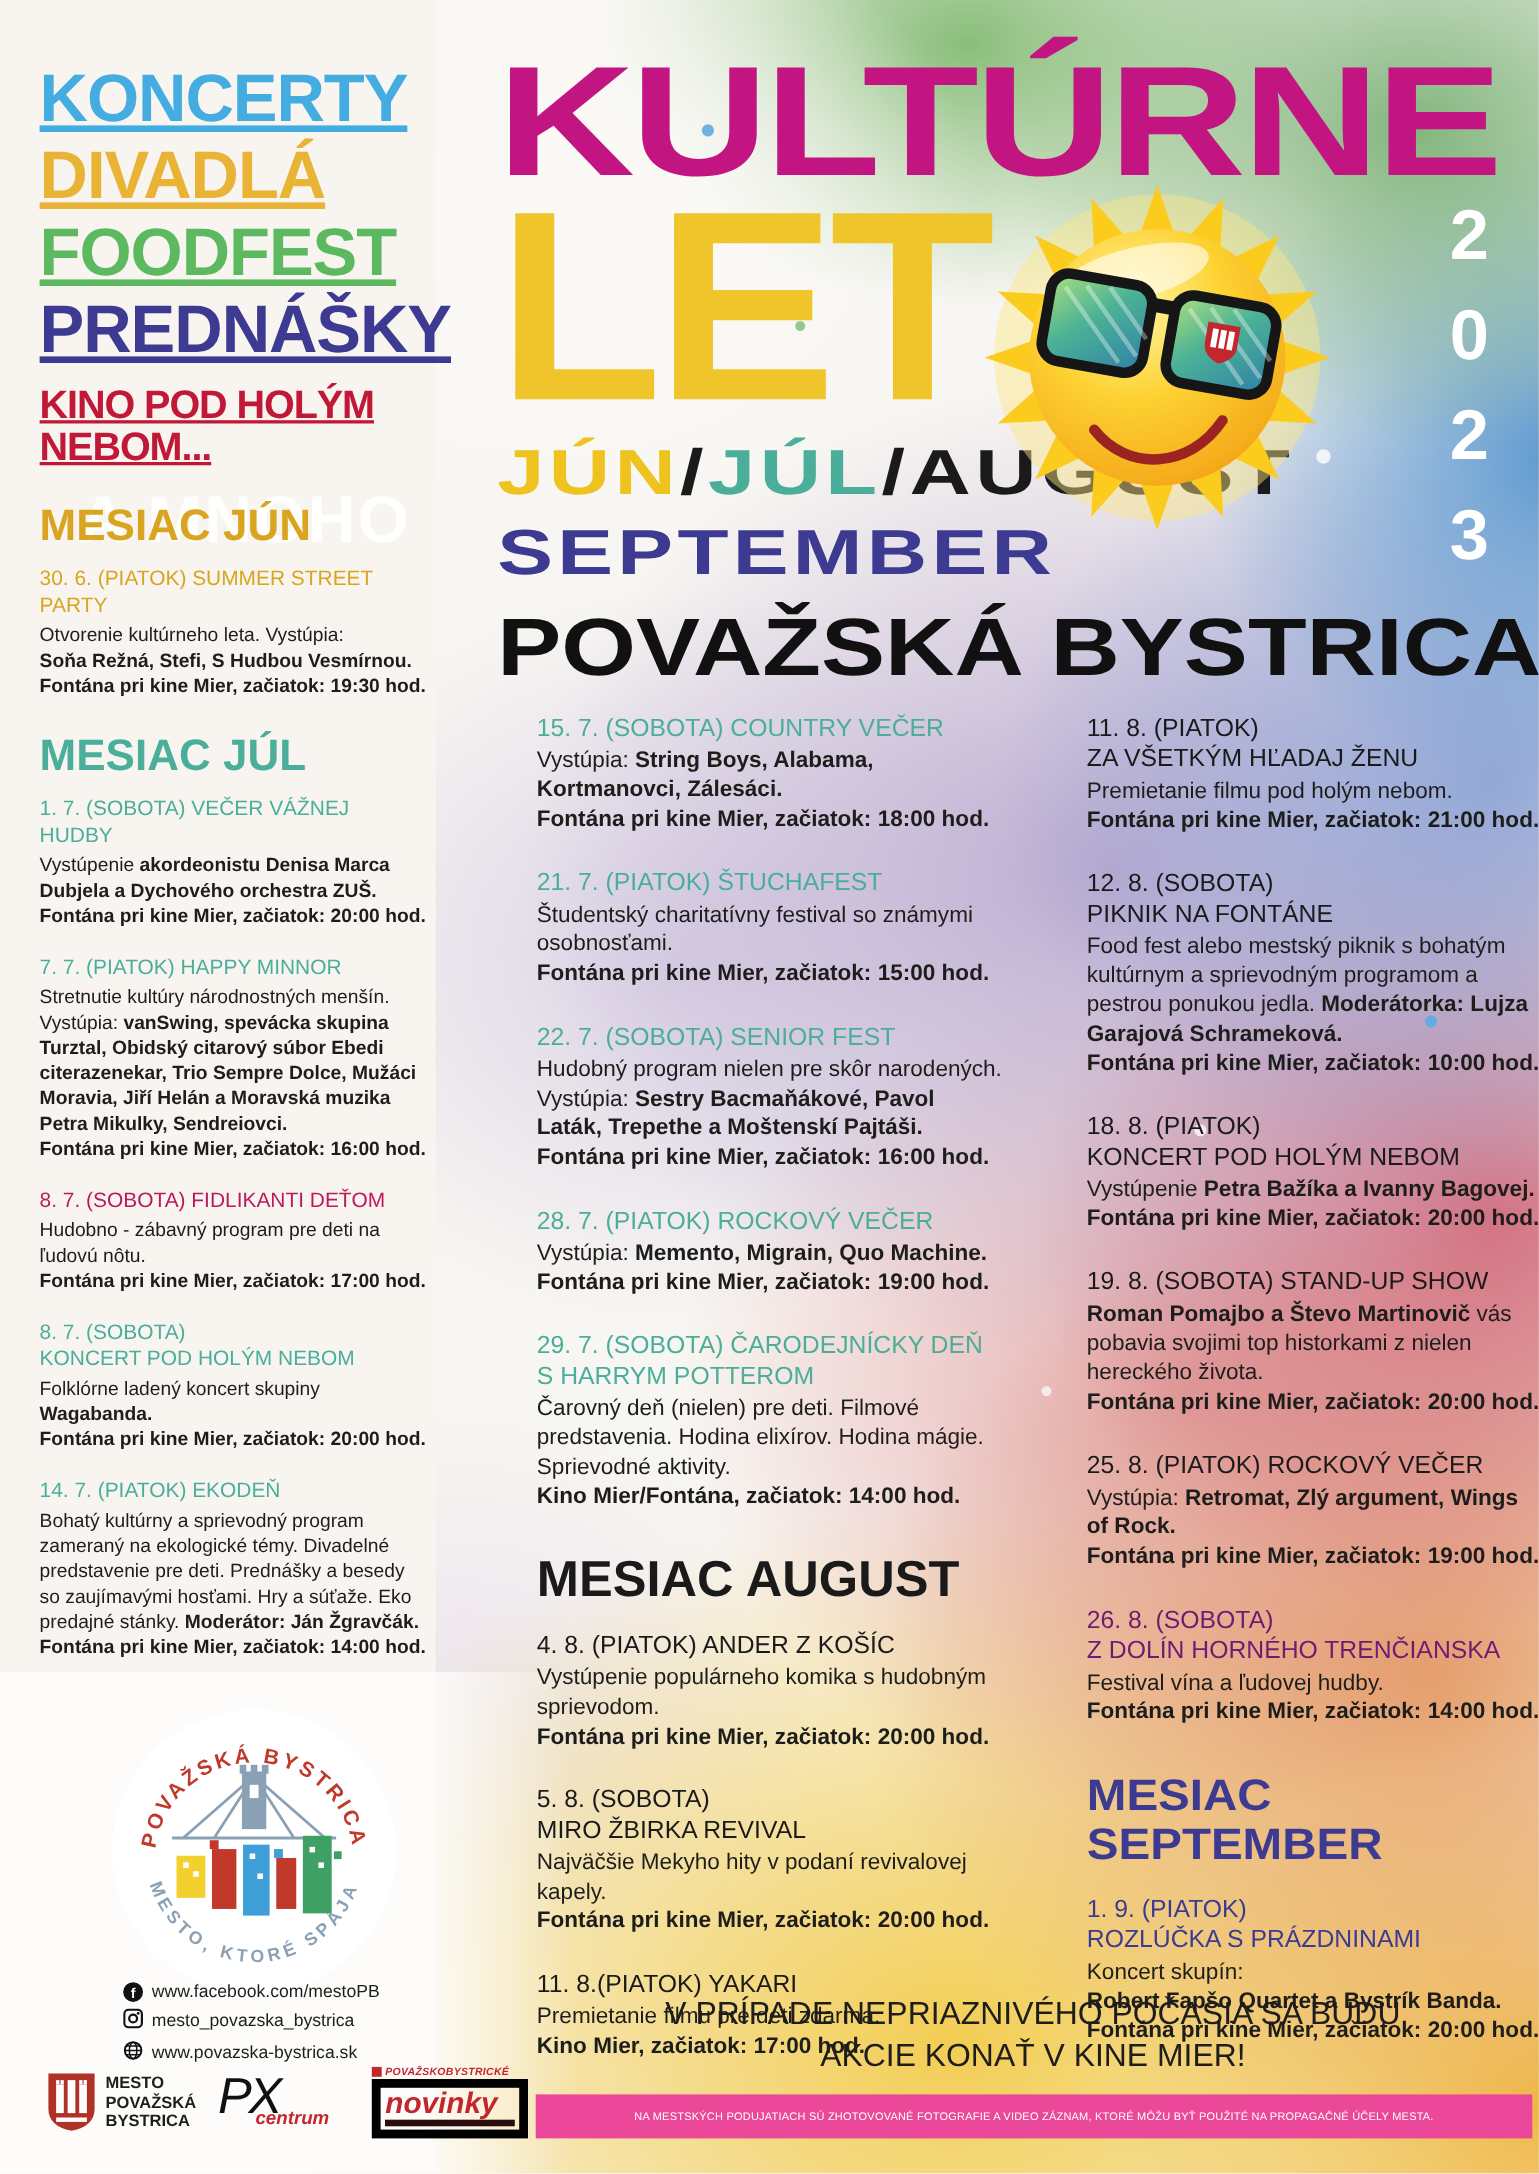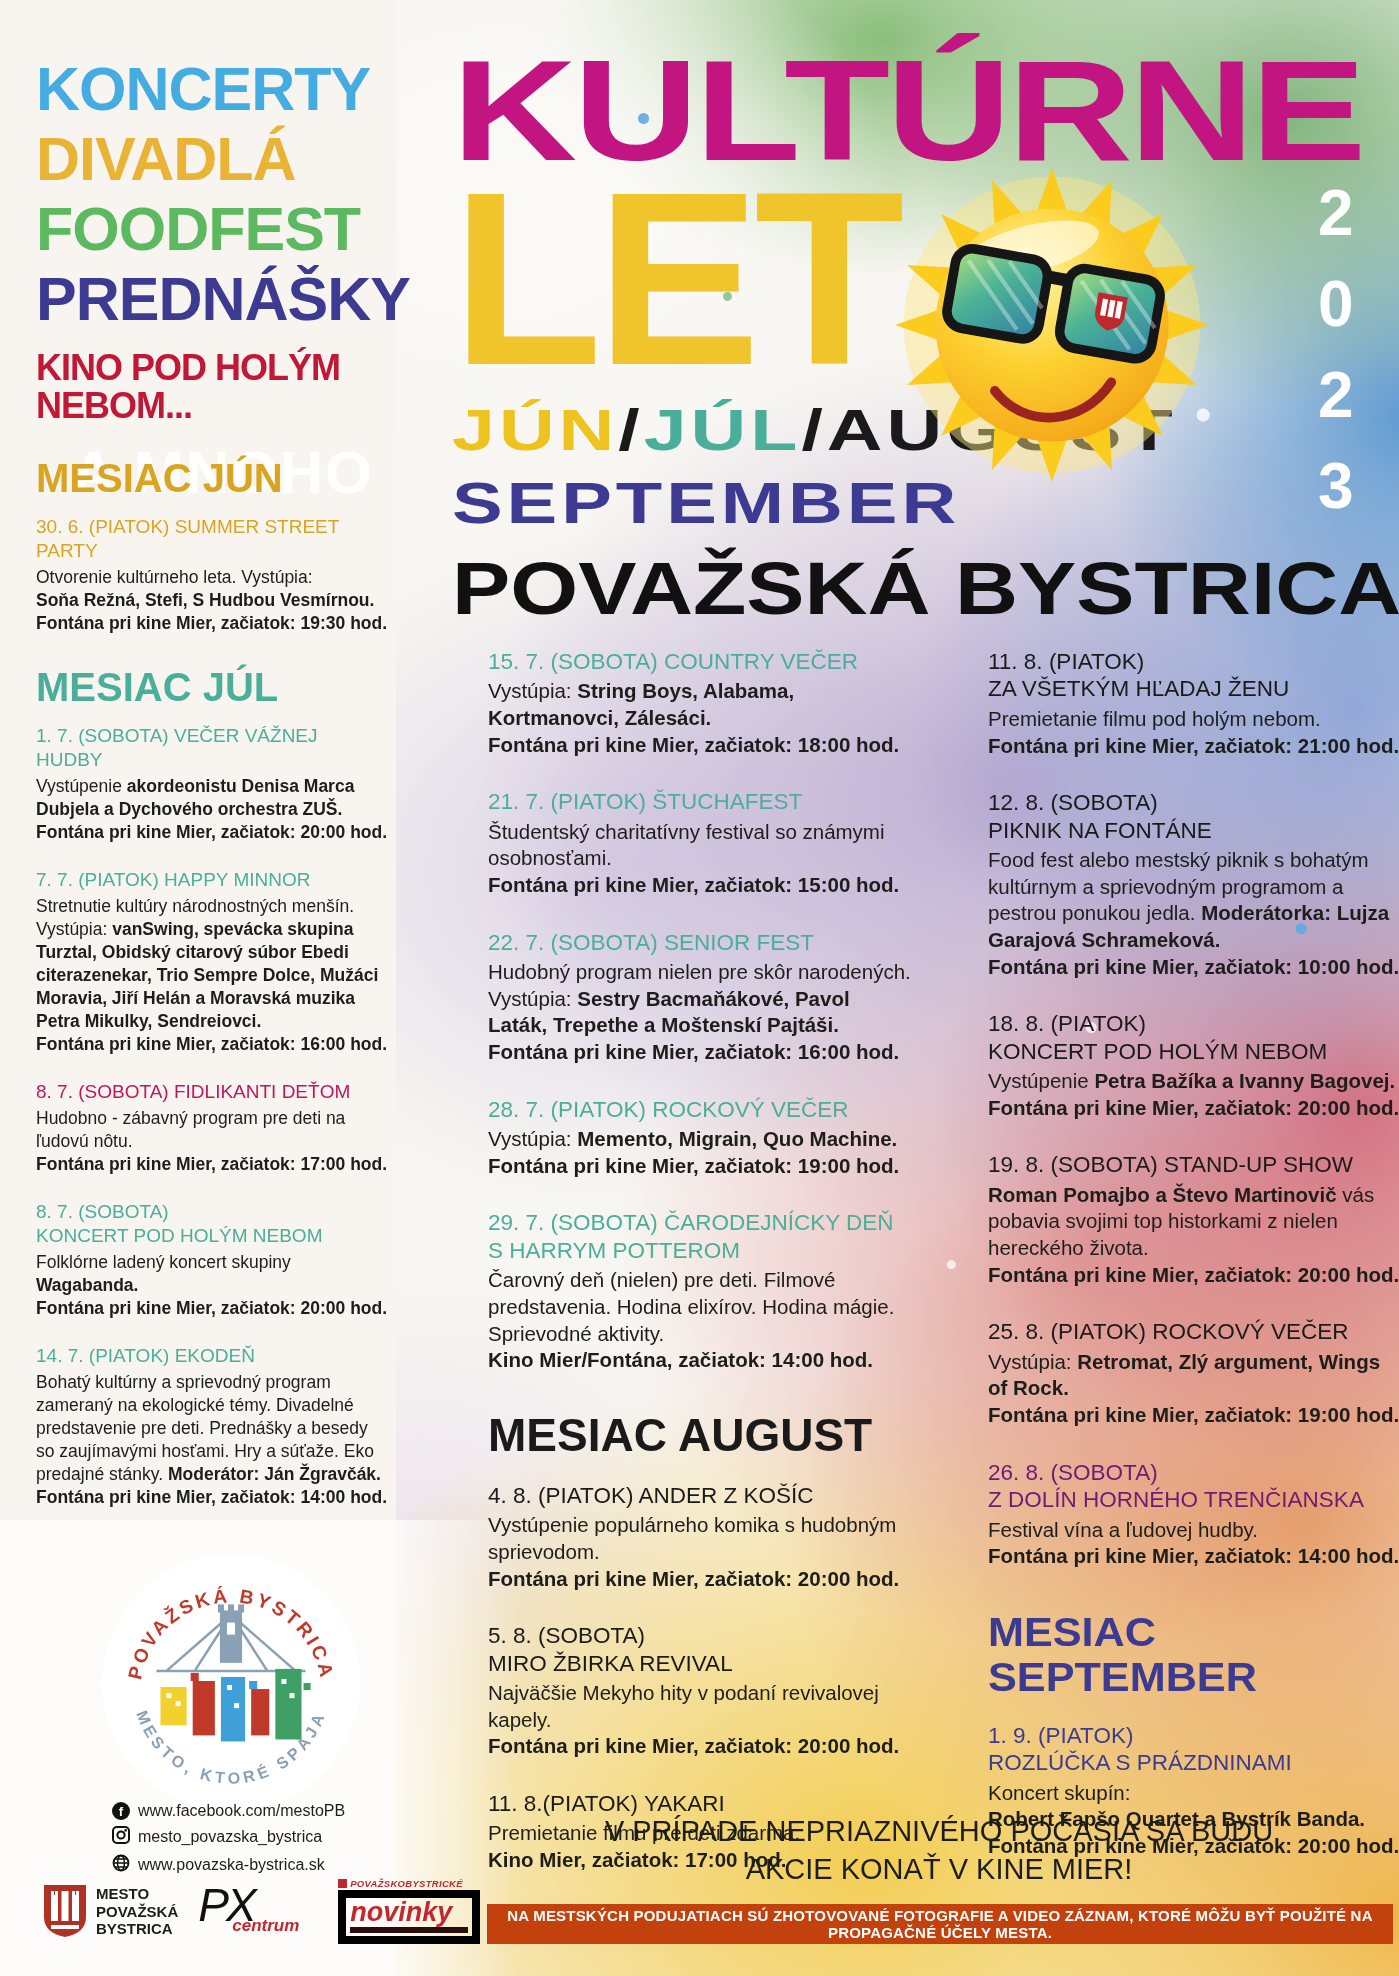--- a/index.html
+++ b/index.html
@@ -28,21 +28,21 @@
       radial-gradient(ellipse 460px 380px at 30% 78%, rgba(225,212,232,.5), rgba(225,212,232,0) 70%),
       #F8F6F2;}
   .sidebar-bg{position:absolute;left:0;top:0;width:396px;height:1976px;background:#F8F5F1;}
   .white-bottom{position:absolute;left:0;top:1520px;width:520px;height:456px;
     background:linear-gradient(to right,#FDFCFA 72%,rgba(253,252,250,0));}
   .watermark{position:absolute;left:72px;top:438px;font-size:60px;font-weight:800;
     color:rgba(255,255,255,.92);letter-spacing:2px;}
 
   
   .col-left{position:absolute;left:36px;top:54px;width:352px;}
-  .cat{font-weight:800;letter-spacing:-1px;}
+  .cat{font-weight:800;letter-spacing:-1px;text-decoration:underline;}
   .cat-big{font-size:61px;line-height:1.15;}
   .cat-small{font-size:36px;line-height:1.08;margin-top:14px;}
 
   .month-heading{font-weight:800;font-size:40px;letter-spacing:0;margin:30px 0 14px 0;}
   .event{margin:0 0 24px 0;}
   .event-title{font-weight:400;white-space:pre-line;margin-bottom:3px;}
   .event-body{white-space:pre-line;}
   .event-body .b{font-weight:800;}
   .event-venue{font-weight:600;}
   .col-left .event-title{font-size:19px;line-height:1.25;}
@@ -87,23 +87,23 @@
   .px-sub{position:absolute;left:34px;top:38px;font-size:17px;font-weight:800;font-style:italic;color:#C2272D;}
   .novinky-logo{width:142px;}
   .novinky-top{display:flex;align-items:center;gap:3px;font-size:9.5px;font-weight:800;
     font-style:italic;color:#C2272D;letter-spacing:.3px;}
   .novinky-top .sq{width:9px;height:9px;background:#C2272D;flex:0 0 9px;}
   .novinky-box{border:8px solid #000000;margin-top:1px;padding:0 4px 3px 4px;}
   .novinky-word{font-size:27px;font-weight:800;font-style:italic;color:#C2272D;line-height:1.05;}
   .novinky-strip{height:6px;background:#2b0d0d;margin-top:1px;}
   .notice{position:absolute;left:478px;top:1812px;width:922px;text-align:center;
     font-size:29px;font-weight:500;line-height:1.32;white-space:pre-line;color:#1d1d1b;}
-  .disclaimer{position:absolute;left:487px;top:1904px;width:906px;height:40px;background:#c2410c;
+  .disclaimer{position:absolute;left:487px;top:1904px;width:906px;height:40px;background:#ec4899;
     color:#fff;display:flex;align-items:center;justify-content:center;
-    font-size:15px;font-weight:700;letter-spacing:.2px;text-align:center;}
+    font-size:10px;font-weight:400;letter-spacing:.2px;text-align:center;}
 </style>
 </head>
 <body>
 
 <div class="bg"></div>
 <div class="sidebar-bg"></div>
 <div class="white-bottom"></div>
 <div class="watermark">A MNOHO</div>
 
 <div class="title-block">

